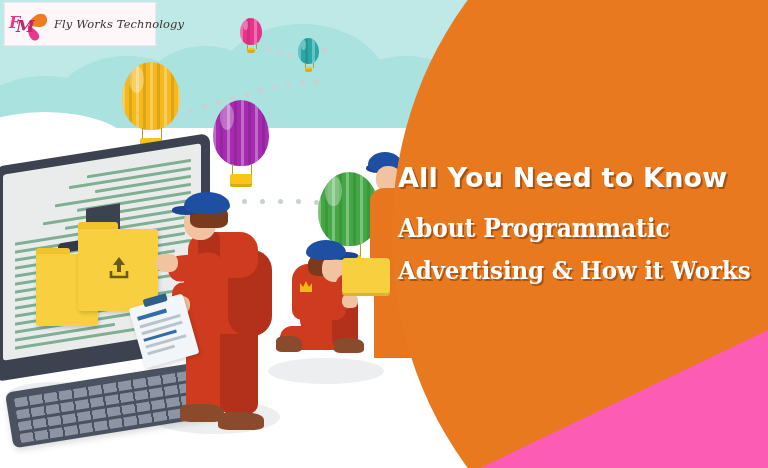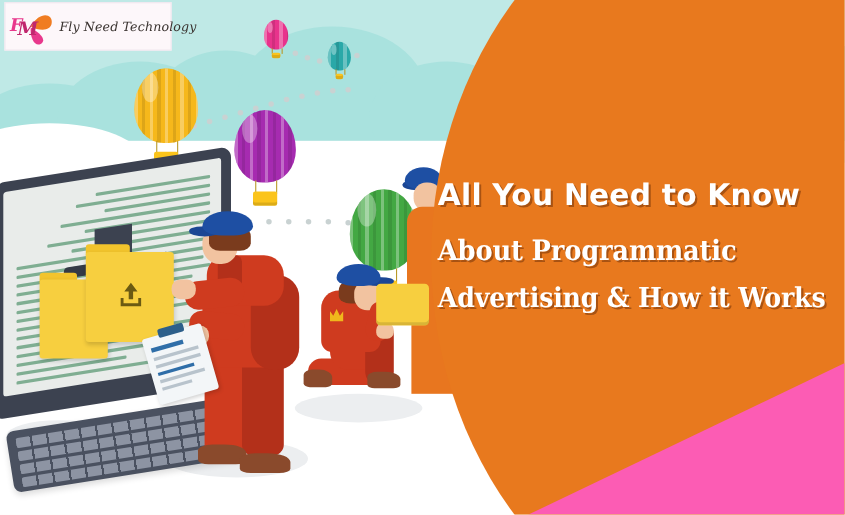--- a/index.html
+++ b/index.html
@@ -315,16 +315,16 @@
   <div id="logo">
     <div class="mono">
       <svg width="44" height="36" viewBox="0 0 44 36">
         <path d="M20 18 C28 4, 40 6, 39 15 C38 23, 27 22, 20 18 Z" fill="#f07c22"></path>
         <path d="M20 19 C28 24, 35 30, 29 34 C23 37, 19 27, 20 19 Z" fill="#e8388c"></path>
         <path d="M20 18 C14 6, 6 6, 6 14 C6 21, 14 21, 20 18 Z" fill="#e8388c" opacity="0"></path>
         <text x="1" y="22" font-family="DejaVu Serif, serif" font-style="italic" font-weight="bold" font-size="16" fill="#e8388c">F</text>
         <text x="8" y="26" font-family="DejaVu Serif, serif" font-style="italic" font-weight="bold" font-size="17" fill="#c0276e">M</text>
       </svg>
     </div>
-    <div class="wordmark">Fly Need Technology</div>
+    <div class="wordmark">Fly Works Technology</div>
   </div>
 
 </div>
 
 </body></html>

